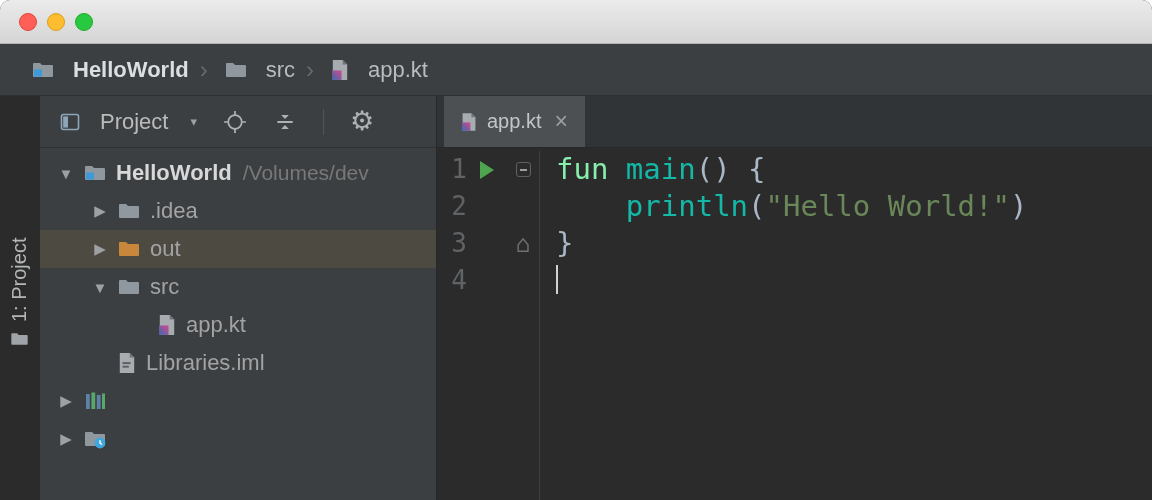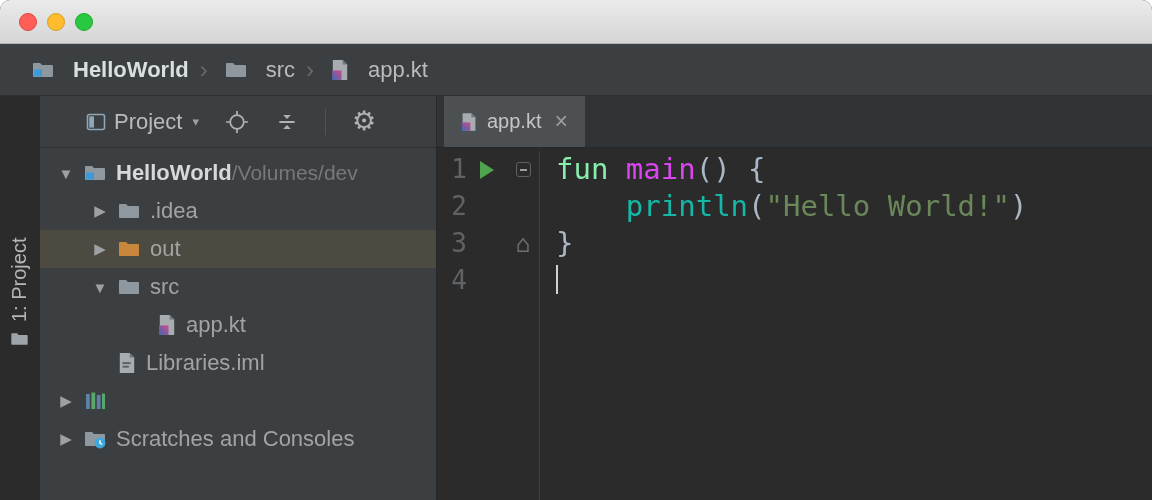--- a/index.html
+++ b/index.html
@@ -23,40 +23,40 @@
   .main { display:flex; height:404px; }
 
   
   .strip { width:40px; background:#2b2b2b; position:relative; flex:none; }
   .stripe-btn { position:absolute; left:8px; top:252px; transform-origin:0 0; transform:rotate(-90deg); display:flex; align-items:center; gap:8px; white-space:nowrap; color:#b4b6b8; font-size:20px; }
   .stripe-icon { display:inline-flex; transform:rotate(90deg); }
 
   
   .project-panel { width:397px; flex:none; background:#3c3f41; border-right:1px solid #262829; display:flex; flex-direction:column; overflow:hidden; }
   .panel-toolbar { height:52px; flex:none; border-bottom:1px solid #2f3132; display:flex; align-items:center; padding:0 16px 0 20px; gap:26px; color:#bbbbbb; }
-  .view-selector { display:flex; align-items:center; gap:8px; font-size:22px;margin-left:26px; }
+  .view-selector { display:flex; align-items:center; gap:20px; font-size:22px; }
   .view-caret { font-size:13px; color:#9da0a3; margin-left:2px; }
   .tb-sep { width:1px; height:26px; background:#515456; }
   .gear-glyph { font-size:27px; color:#afb1b3; line-height:1; }
   .minus-icon { width:18px; height:3px; background:#afb1b3; border-radius:1px; }
   .tb-right { margin-left:auto; }
 
   .tree { padding-top:6px; font-size:22px; color:#bbbbbb; white-space:nowrap; overflow:hidden; }
   .tree-row { height:38px; display:flex; align-items:center; cursor:default; }
   .tree-row.selected { background:#4d4a41; }
   .lvl0 { padding-left:14px; }
   .lvl1 { padding-left:48px; }
   .lvl1file { padding-left:78px; }
   .lvl2file { padding-left:118px; }
   .arrow { width:24px; flex:none; text-align:center; font-size:15px; color:#9ea1a3; }
   .ticon { display:inline-flex; margin:0 10px 0 6px; flex:none; }
   .lvl1file .ticon, .lvl2file .ticon { margin-left:0; }
   .tlabel { color:#a3a3a3; }
   .tlabel.bold { color:#d8d8d8; font-weight:bold; }
-  .tpath { color:#787878; font-size:21px; }
+  .tpath { color:#787878; margin-left:11px; font-size:21px; }
 
   
   .editor { flex:1; display:flex; flex-direction:column; background:#2b2b2b; min-width:0; }
   .tabbar { height:52px; flex:none; background:#313436; border-bottom:1px solid #262829; display:flex; align-items:stretch; }
   .tab { margin-left:7px; padding:0 17px; background:#4c5052; display:flex; align-items:center; gap:10px; color:#c3c6c8; font-size:20px; cursor:default; }
   .tab-close { color:#9b9ea0; font-size:23px; line-height:1; margin-left:3px; }
 
   .editor-body { flex:1; display:flex; padding-top:3px; font-family:"DejaVu Sans Mono",monospace; }
   .gutter { width:103px; flex:none; border-right:1px solid #3c3e40; color:#606366; font-size:26px; }
   .gutter-row { height:37px; display:flex; align-items:center; line-height:37px; }
@@ -64,21 +64,21 @@
   .runslot { width:40px; flex:none; display:flex; justify-content:center; align-items:center; }
   .foldslot { width:32px; flex:none; display:flex; justify-content:center; align-items:center; }
   .run-tri { width:0; height:0; border-left:14px solid #4fa54f; border-top:9px solid transparent; border-bottom:9px solid transparent; }
   .fold-minus { width:15px; height:15px; border:1px solid #5e6164; border-radius:3px; position:relative; }
   .fold-minus::after { content:""; position:absolute; left:3px; right:3px; top:6px; height:2px; background:#9da0a2; }
   .fold-end::before { content:"⌂"; font-size:24px; color:#6e7174; line-height:1; }
 
   .code-pane { flex:1; padding-left:16px; font-size:29px; line-height:37px; min-width:0; }
   .code-line { height:37px; white-space:pre; }
   .tok-kw   { color:#86efac; }
-  .tok-fn   { color:#d946ef; }
+  .tok-fn   { color:#14b8a6; }
   .tok-pl   { color:#a9b7c6; }
   .tok-str  { color:#6a8759; }
   .tok-call { color:#14b8a6; }
   .caret { display:inline-block; width:2px; height:29px; background:#d0d1d2; vertical-align:middle; margin-top:-5px; }
 </style>
 </head>
 <body>
 
 <div class="window">
 
@@ -258,21 +258,20 @@
 
         <div class="tree-row lvl0">
           <span class="arrow">▶</span>
           <span class="ticon">
             <svg width="22" height="19" viewBox="0 0 22 19">
                 <path d="M1 3 Q1 2 2 2 H8 L10 4 H20 Q21 4 21 5 V15 Q21 16 20 16 H2 Q1 16 1 15 Z" fill="#8f989f"></path>
                 <circle cx="16" cy="13" r="5.4" fill="#3ea8dc"></circle>
                 <path d="M16 10.2 V13.2 L18.2 14.5" stroke="#ffffff" stroke-width="1.4" fill="none"></path>
               </svg>
           </span>
-          <span class="tlabel">Scratches and Consoles</span>
         </div>
 
       </div>
     </div>
 
     <div class="editor">
       <div class="tabbar">
         <div class="tab">
           <span class="ticon" style="margin:0">
             <svg width="16" height="20" viewBox="0 0 20 24">

